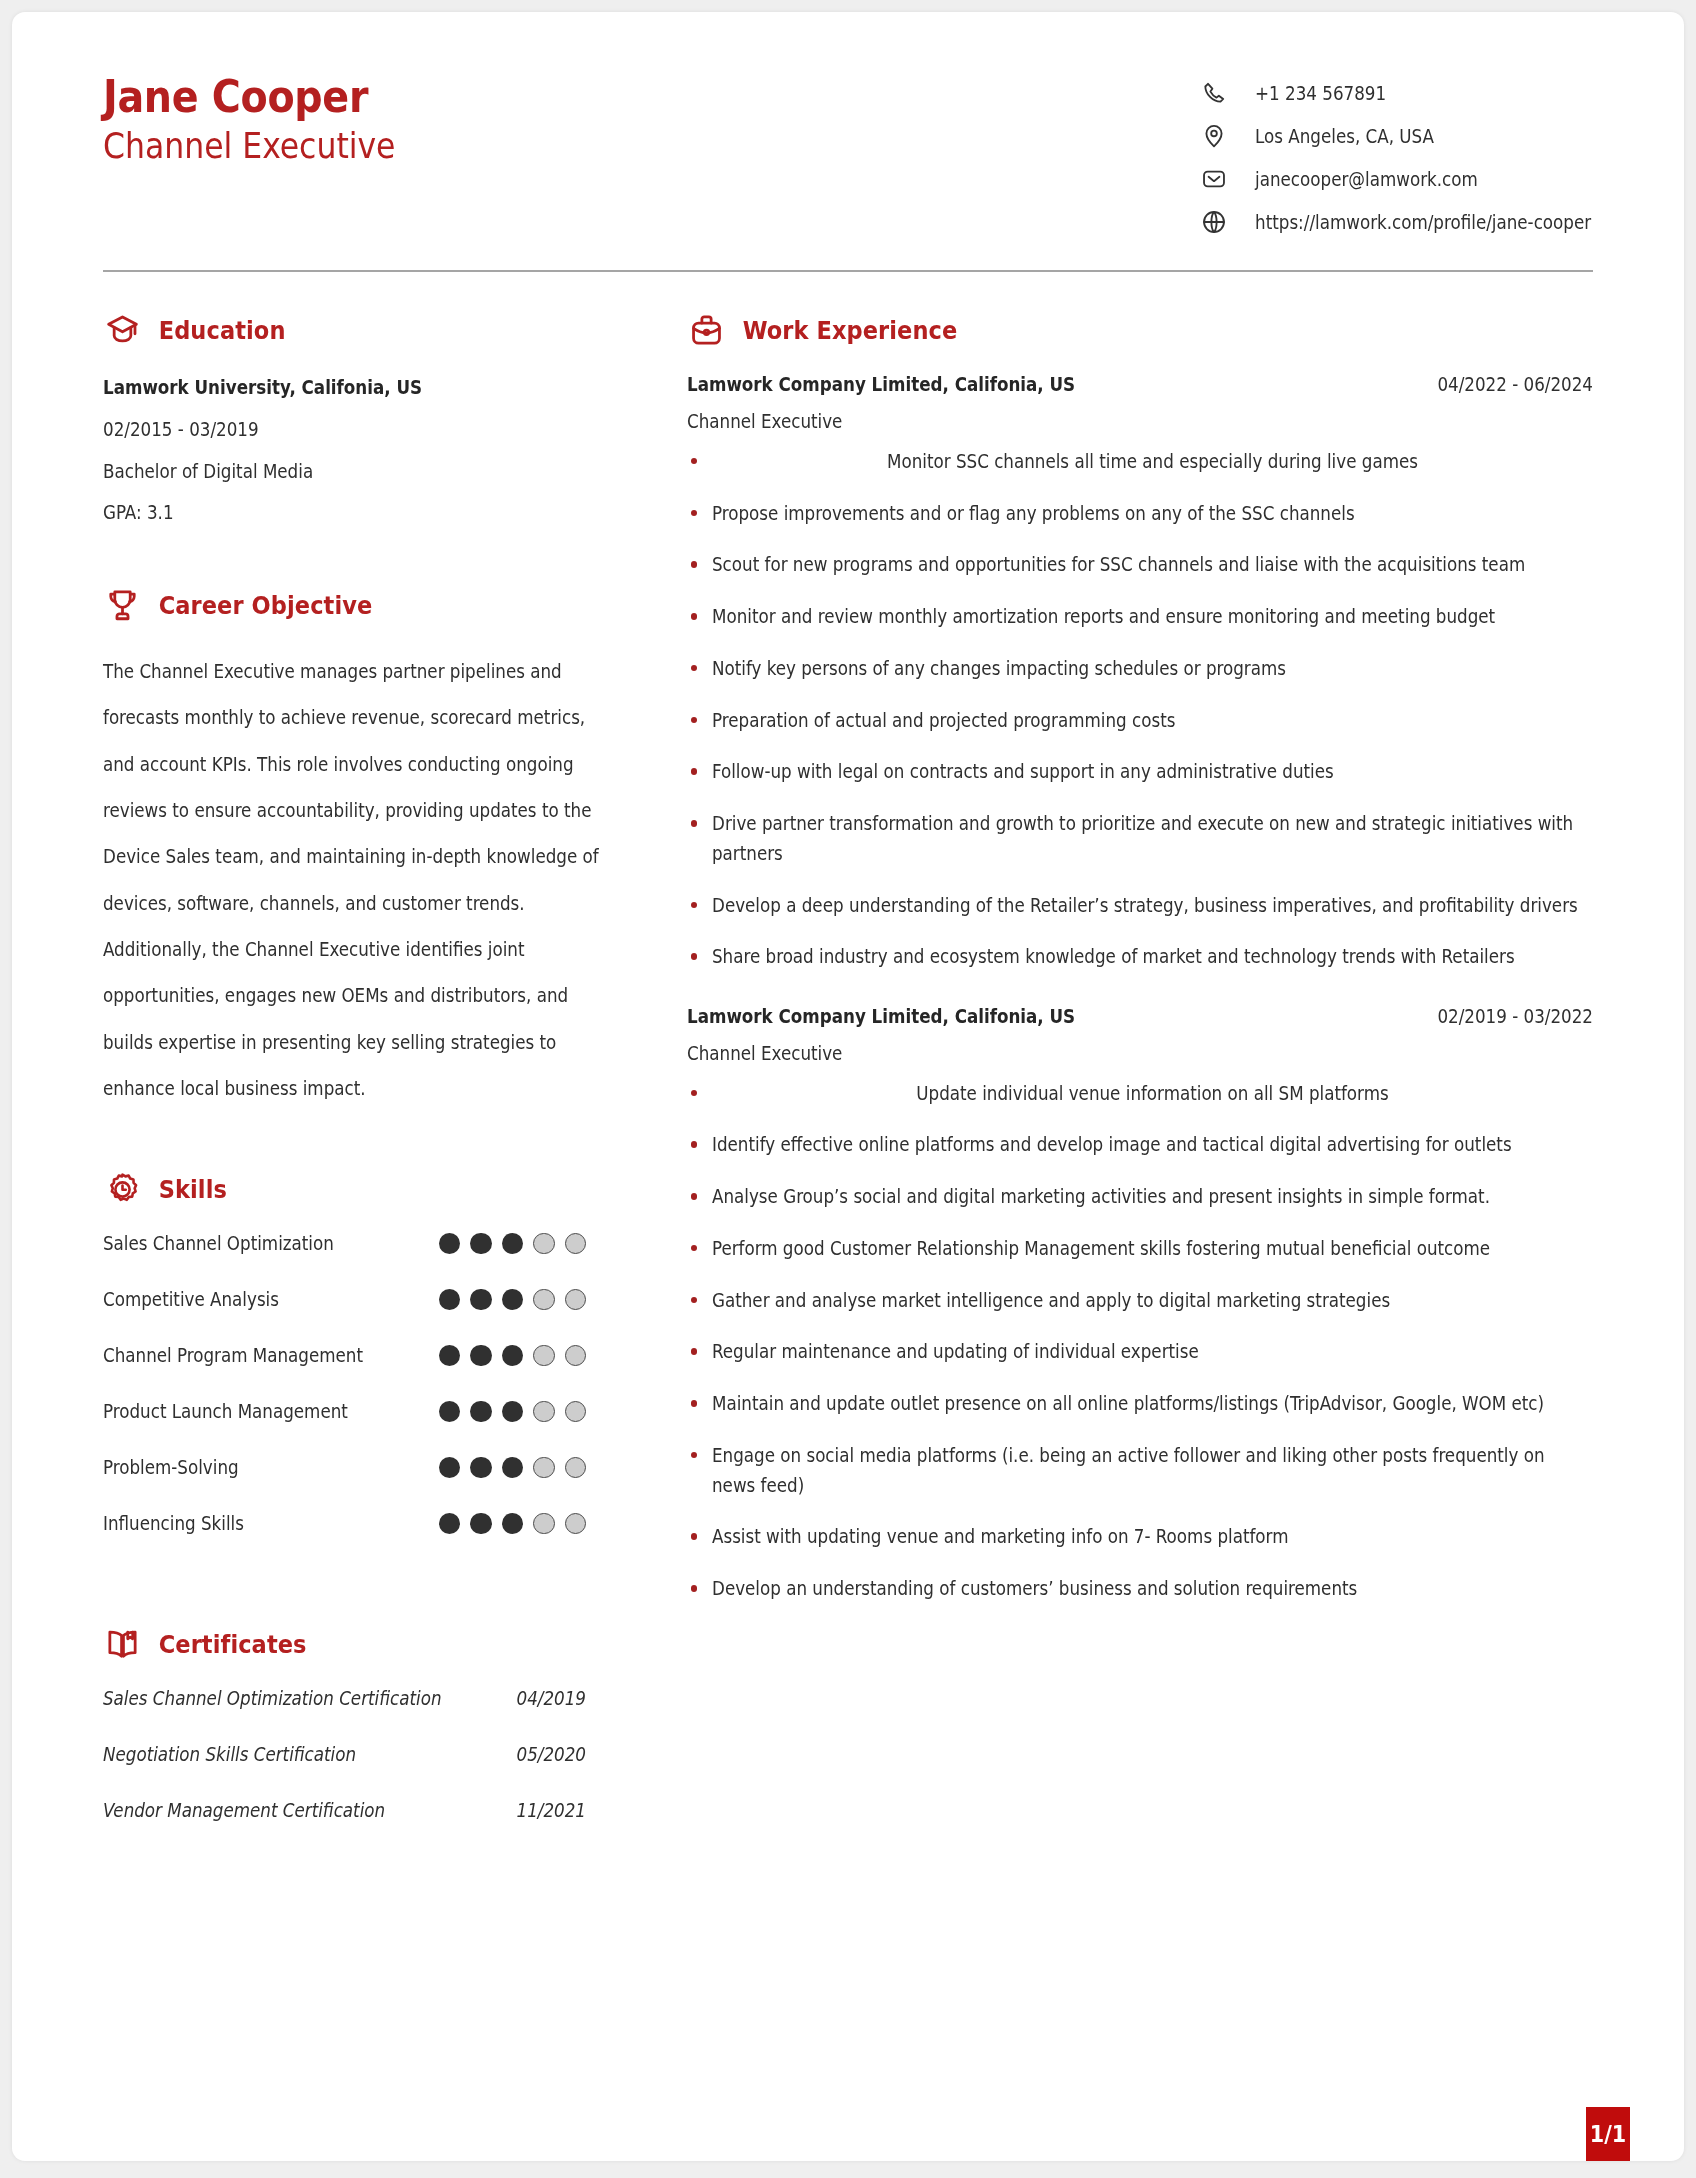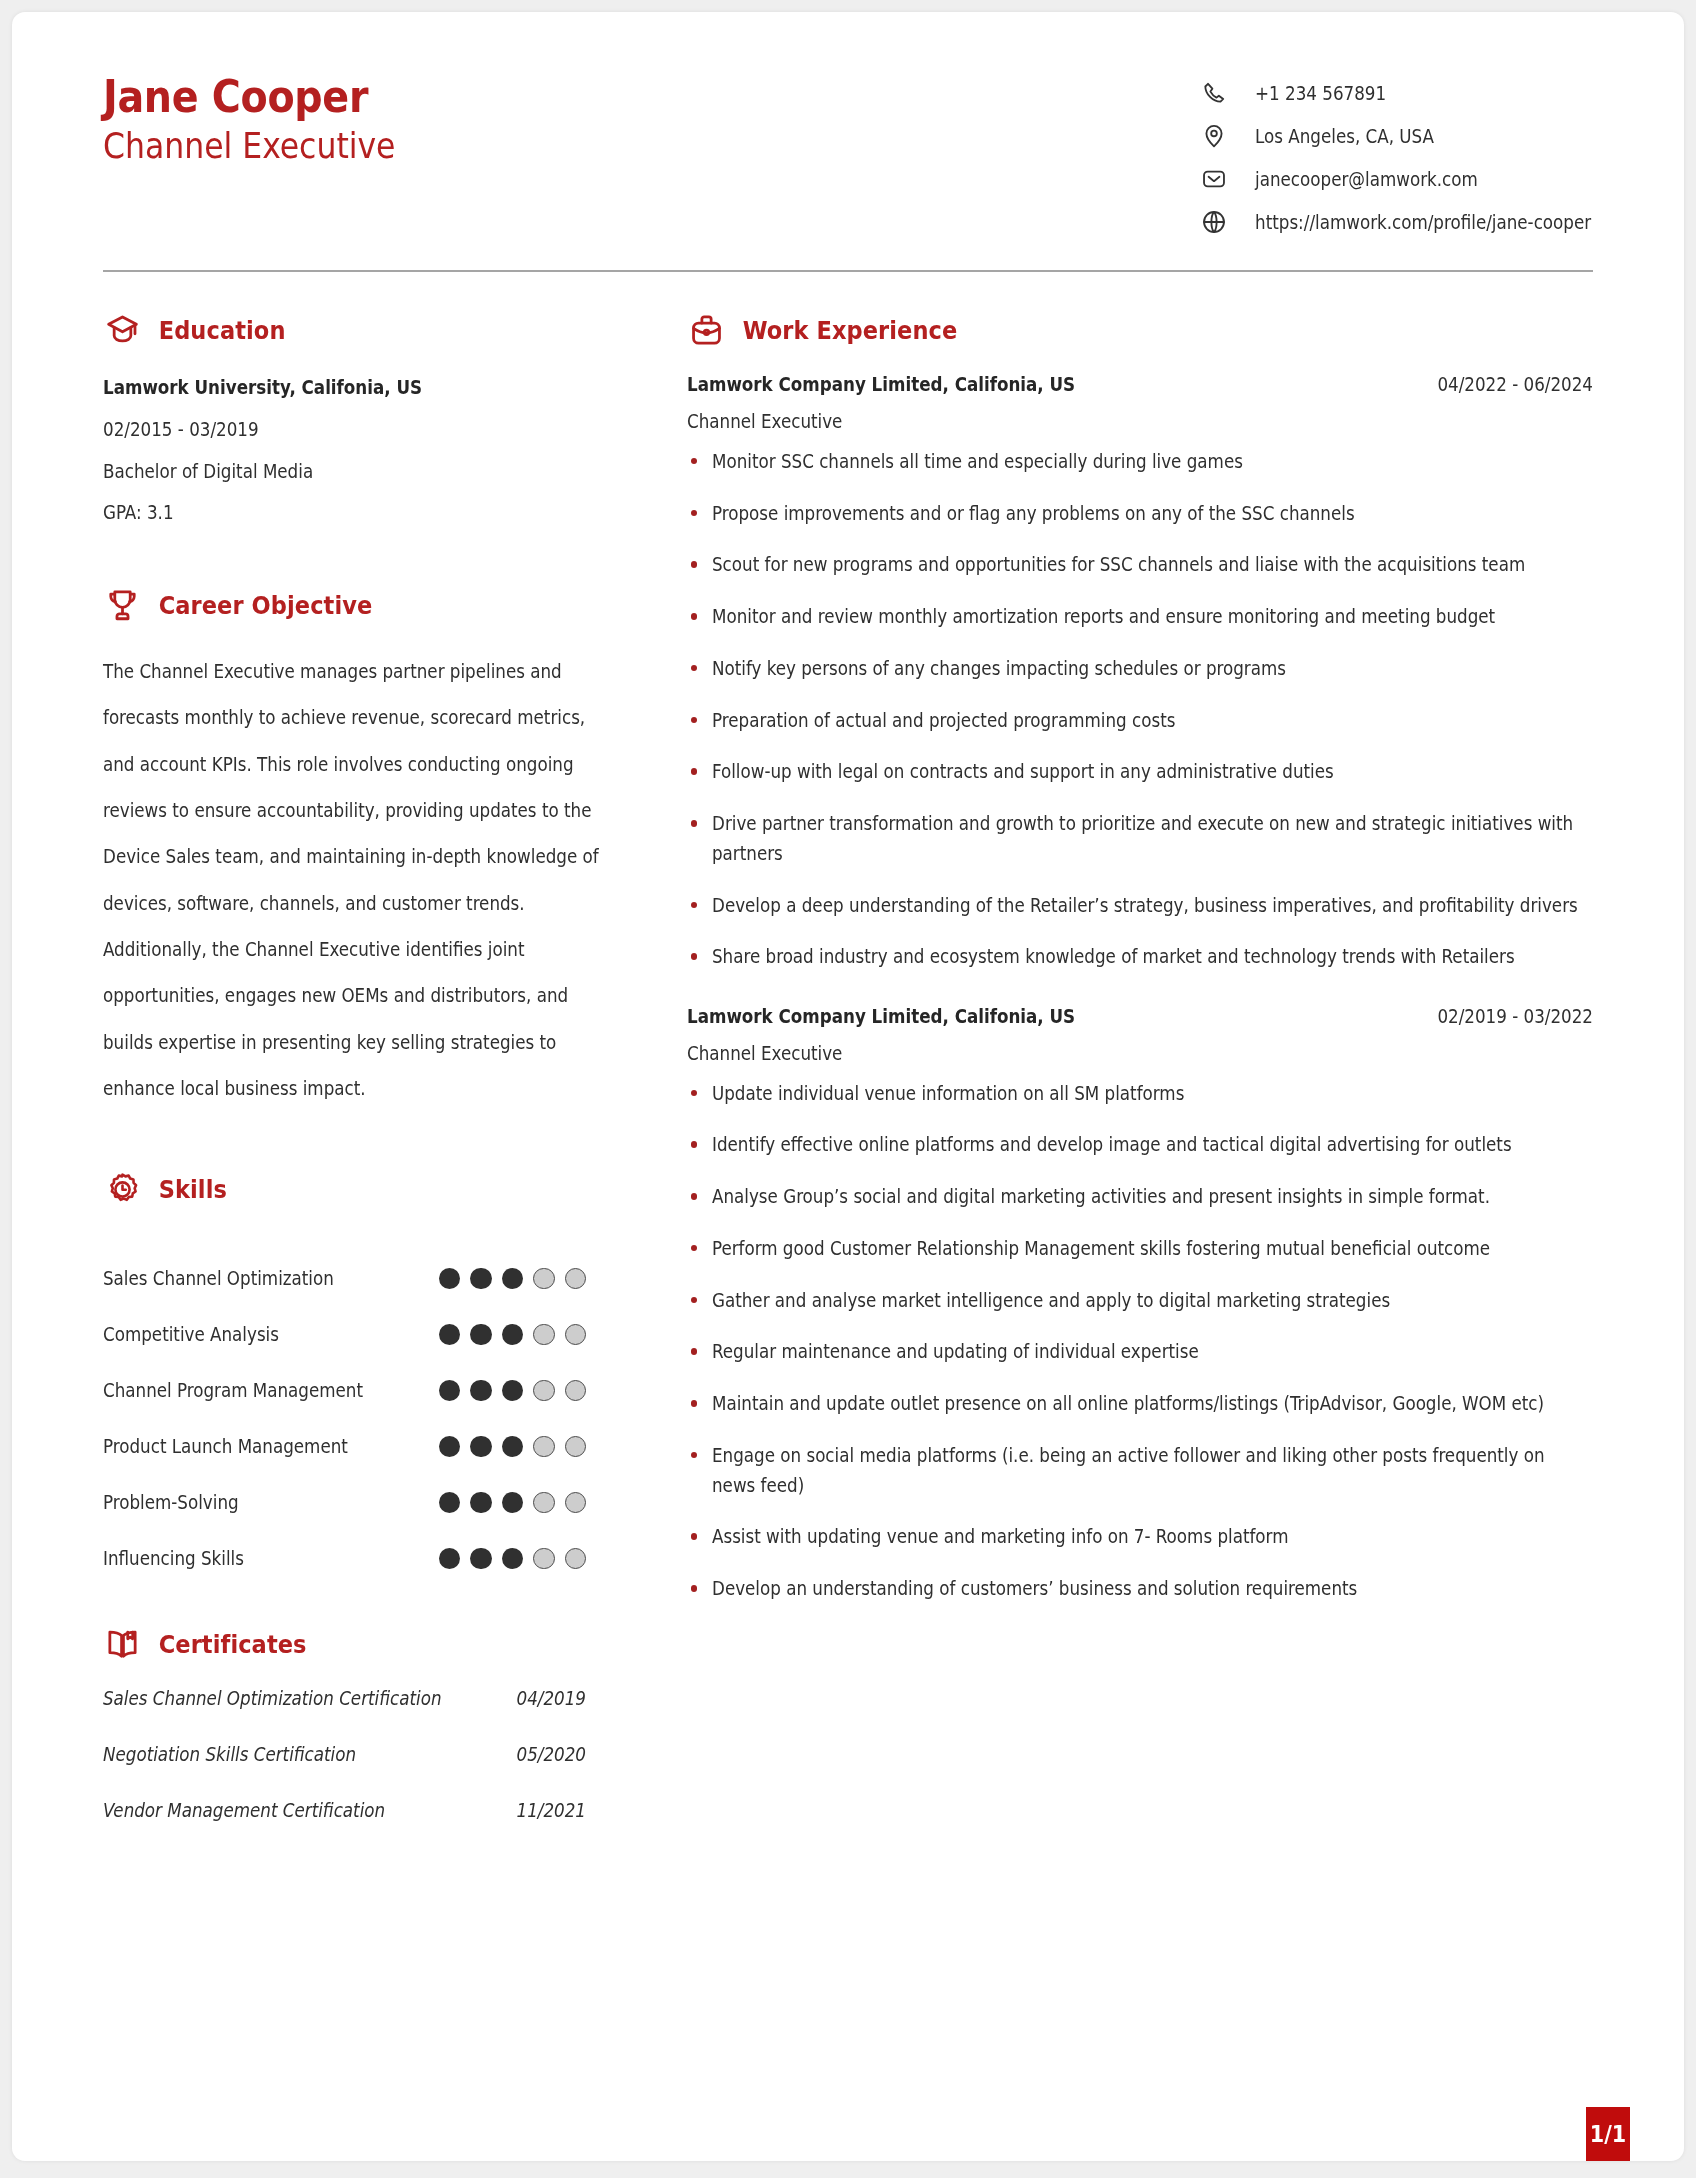--- a/index.html
+++ b/index.html
@@ -134,21 +134,21 @@
     font-family: "DejaVu Sans Condensed", "Liberation Sans Narrow", "Liberation Sans", sans-serif;
     font-size: 18.6px;
     color: #2f2f2f;
     line-height: 2.49;
     text-align: left;
   }
 
   
   .skill-row {
     display: flex;
-    align-items: flex-end;
+    align-items: flex-start;
     justify-content: space-between;
     height: 56px;
   }
   .skill-name {
     font-family: "DejaVu Sans Condensed", "Liberation Sans Narrow", "Liberation Sans", sans-serif;
     font-size: 18.6px;
     color: #2f2f2f;
   }
   .skill-dots { display: flex; gap: 10.2px; padding-right: 32px; }
   .dot {
@@ -194,21 +194,21 @@
   .bullets { list-style: none; }
   .bullet {
     position: relative;
     font-family: "DejaVu Sans Condensed", "Liberation Sans Narrow", "Liberation Sans", sans-serif;
     font-size: 18.6px;
     color: #2f2f2f;
     line-height: 1.6;
     padding-left: 25px;
     margin-top: 22px;
   }
-  .bullet:first-child { margin-top: 15px; }
+  .bullet:first-child { margin-top: 15px; text-align: center; }
   .bullet::before {
     content: "";
     position: absolute;
     left: 3.7px;
     top: 11px;
     width: 6.5px; height: 6.5px;
     border-radius: 50%;
     background: #a32020;
   }
 

